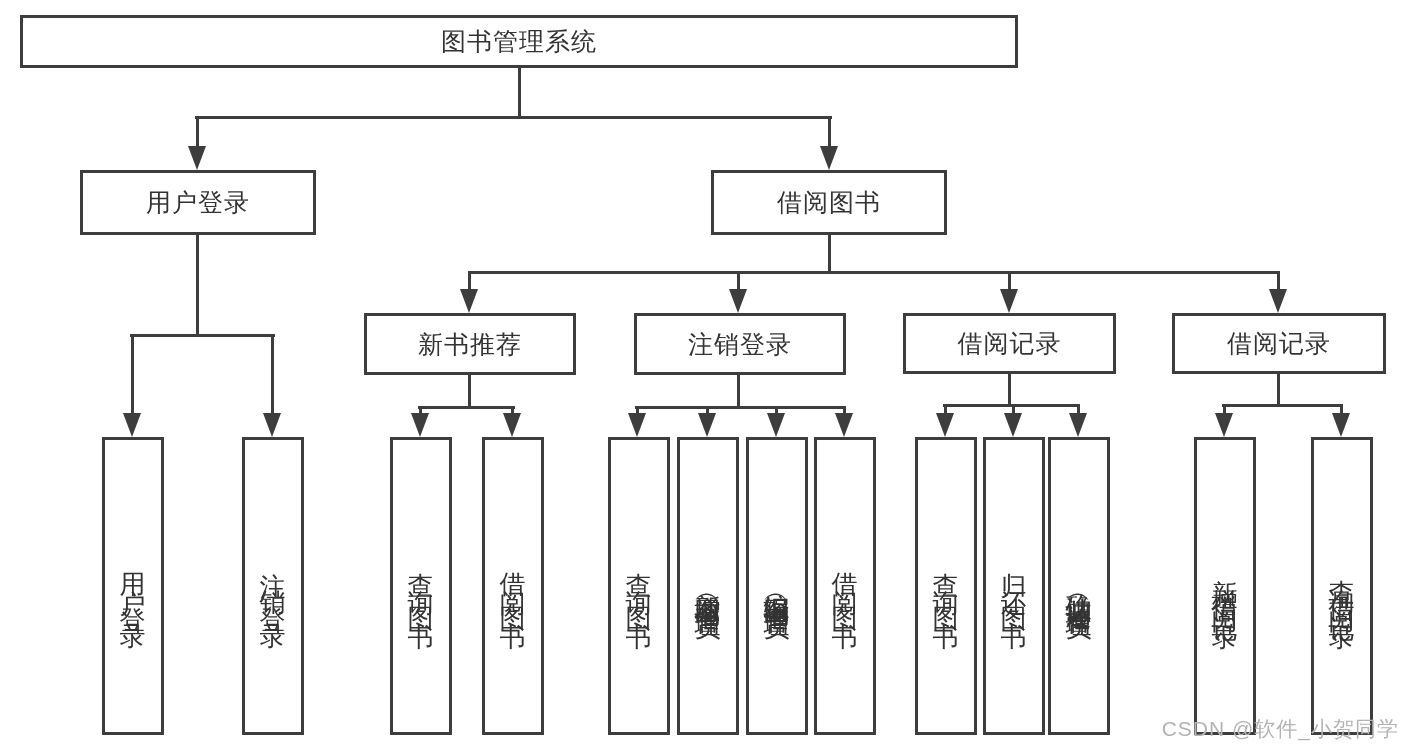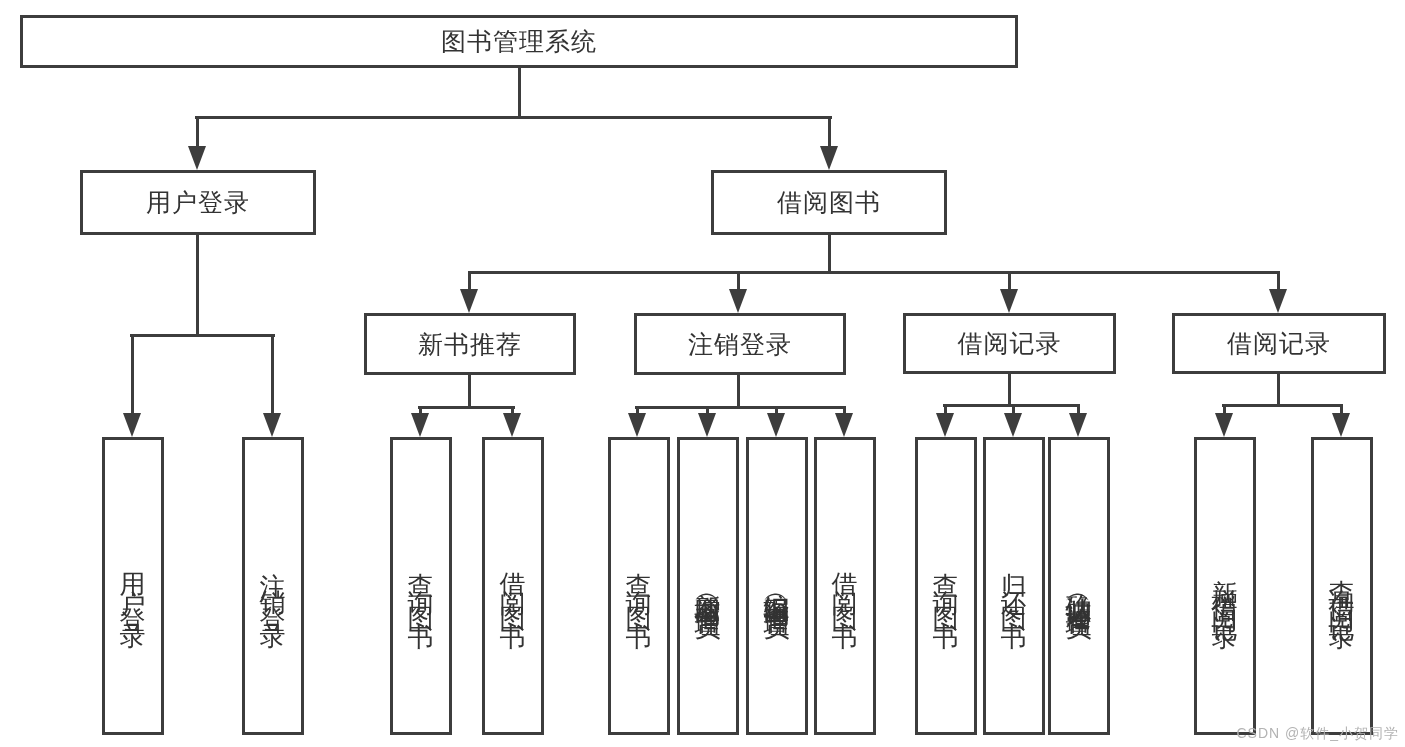--- a/index.html
+++ b/index.html
@@ -54,21 +54,21 @@
     width: 0; height: 0;
     border-left: 9px solid transparent;
     border-right: 9px solid transparent;
     border-top: 24px solid var(--line);
   }
   
   .watermark {
     position: absolute;
     right: 6px;
     bottom: 4px;
-    font-size: 14px;
+    font-size: 21px;
     color: var(--watermark);
     z-index: 5;
     letter-spacing: 1px;
   }
   
   #b-root      { left: 20px;   top: 15px;  width: 998px; height: 53px; }
   #b-userlogin { left: 80px;   top: 170px; width: 236px; height: 65px; }
   #b-bookmgmt  { left: 711px;  top: 170px; width: 236px; height: 65px; }
   #b-newrec    { left: 364px;  top: 313px; width: 212px; height: 62px; }
   #b-borrow    { left: 634px;  top: 313px; width: 212px; height: 62px; }

